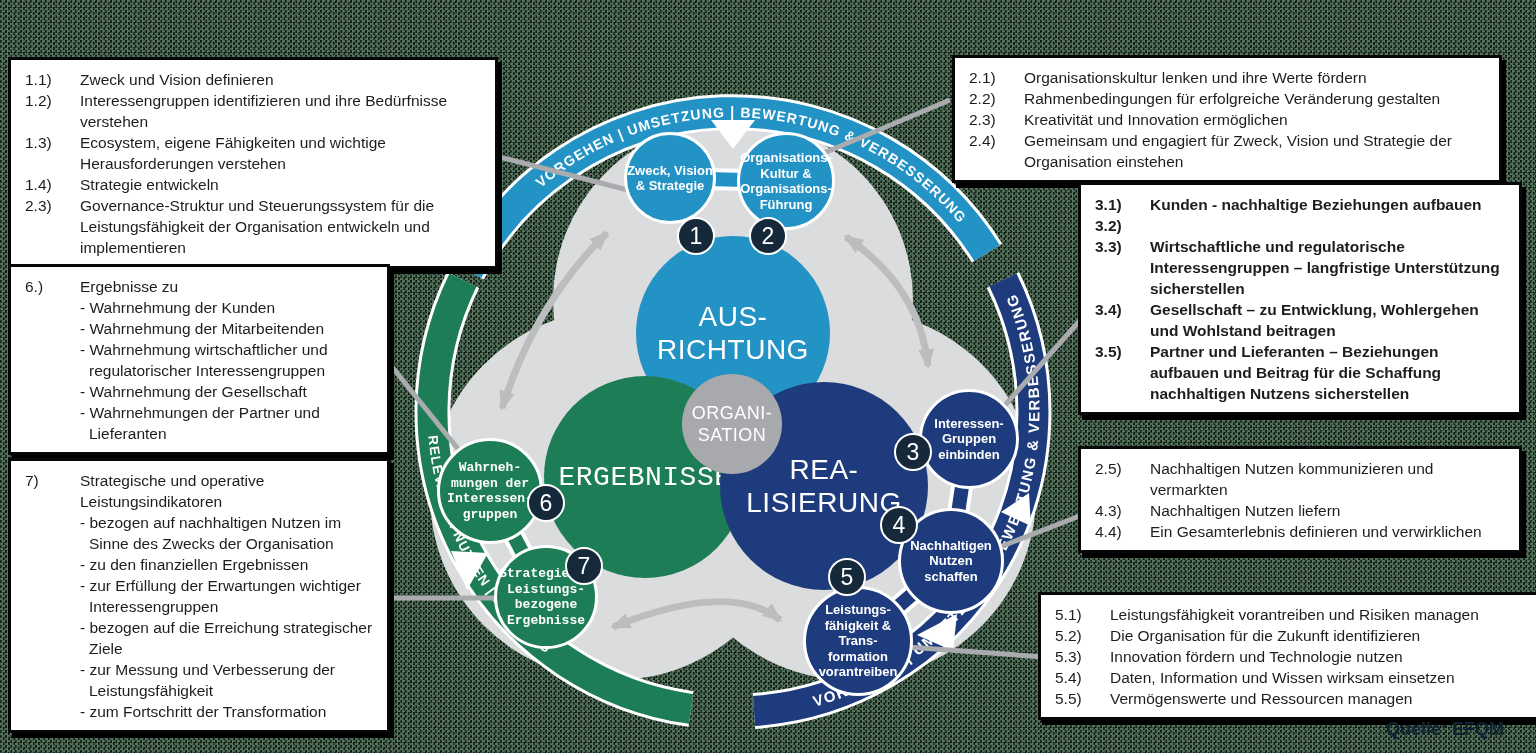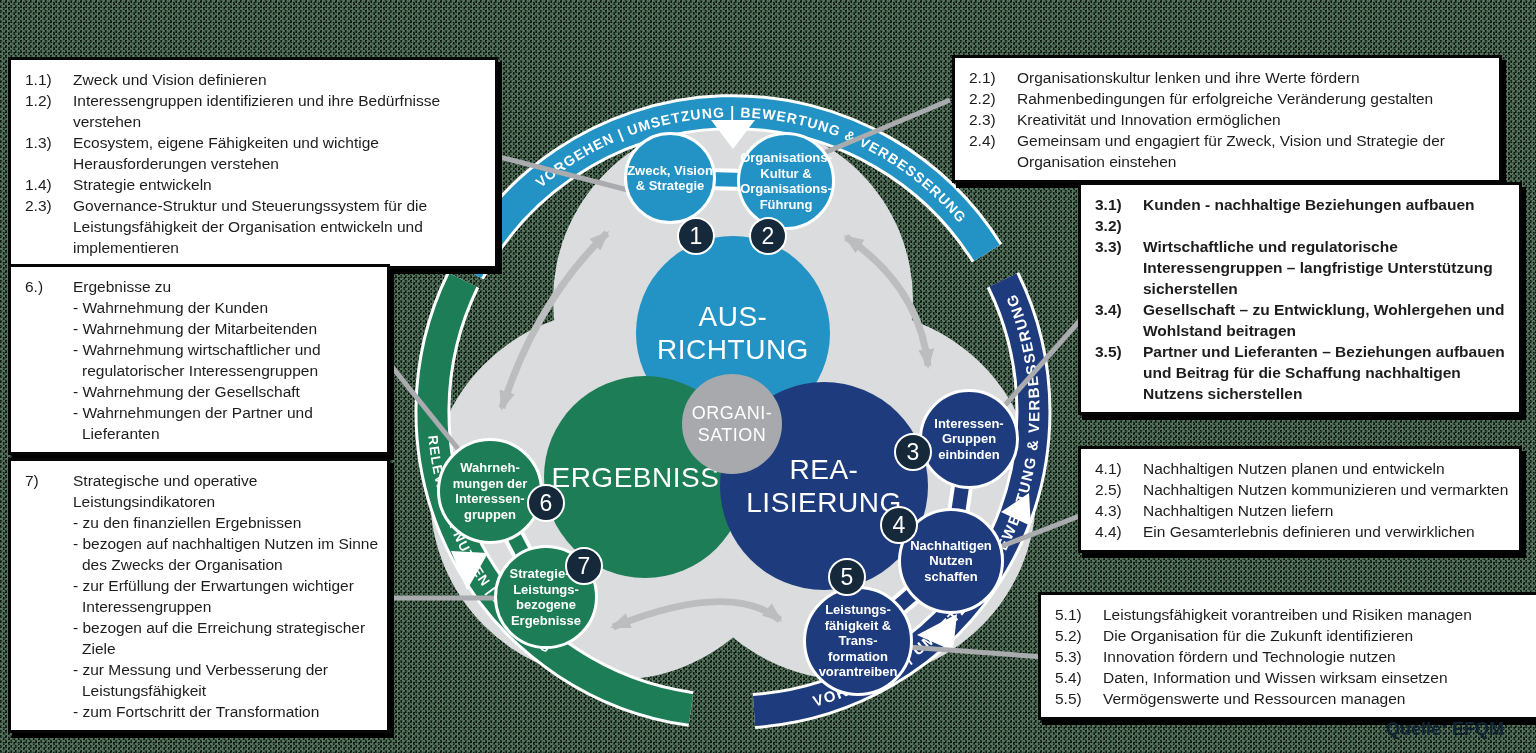--- a/index.html
+++ b/index.html
@@ -16,35 +16,35 @@
   .arct{fill:#fff;font-weight:700;}
   .arct-top{font-size:14px;letter-spacing:1.2px;}
   .arct-right{font-size:15px;letter-spacing:1.3px;}
   .arct-left{font-size:13.5px;letter-spacing:1px;}
 
   .box{
     position:absolute;background:#fff;border:3px solid #060606;
     box-shadow:4px 5px 0 #000;color:#1d1d1f;
     font-size:15.5px;line-height:21px;padding:9px 4px 8px 0;
   }
-  .row{display:flex;align-items:flex-start;}
+  .row{display:flex;align-items:flex-start;gap:7px;}
   .num{flex:0 0 48px;padding-left:14px;}
   .txt{flex:1;padding-right:4px;}
   .bul{padding-left:9px;text-indent:-9px;}
 
   .bigc{position:absolute;border-radius:50%;display:flex;align-items:center;justify-content:center;
         text-align:center;color:#fff;}
   .bigl{font-size:28px;line-height:33px;letter-spacing:0.5px;}
   .orgl{font-size:18px;line-height:22px;letter-spacing:0.5px;}
   .smc{position:absolute;border-radius:50%;box-sizing:border-box;border:3px solid #fff;
        display:flex;flex-direction:column;align-items:center;justify-content:center;
        text-align:center;color:#fff;font-weight:700;font-size:13px;line-height:15.5px;}
   .blue{background:#2392C4;}
   .navy{background:#1E3C7D;}
-  .green{background:#1D7D56;}
+  .green{background:#1D7D56;font-family:Liberation Mono, monospace;}
   .badge{
     position:absolute;width:38px;height:38px;border-radius:50%;box-sizing:border-box;
     background:#16293B;border:2.5px solid #fff;color:#fff;
     display:flex;align-items:center;justify-content:center;font-size:23px;font-weight:400;
   }
   .quelle{position:absolute;left:1386px;top:719px;font-size:18px;font-weight:700;color:#0e2333;}
 </style>
 </head>
 <body>
 
@@ -246,24 +246,20 @@
         <div class="txt">Gesellschaft – zu Entwicklung, Wohlergehen und Wohlstand beitragen</div>
       </div>
     <div class="row">
         <div class="num">3.5)</div>
         <div class="txt">Partner und Lieferanten – Beziehungen aufbauen und Beitrag für die Schaffung nachhaltigen Nutzens sicherstellen</div>
       </div>
   </div>
 
   <div class="box" style="left:1078px;top:446px;width:434px;">
     <div class="row">
-        <div class="num">4.1)</div>
-        <div class="txt">Nachhaltigen Nutzen planen und entwickeln</div>
-      </div>
-    <div class="row">
         <div class="num">2.5)</div>
         <div class="txt">Nachhaltigen Nutzen kommunizieren und vermarkten</div>
       </div>
     <div class="row">
         <div class="num">4.3)</div>
         <div class="txt">Nachhaltigen Nutzen liefern</div>
       </div>
     <div class="row">
         <div class="num">4.4)</div>
         <div class="txt">Ein Gesamterlebnis definieren und verwirklichen</div>
@@ -305,22 +301,22 @@
         <div class="bul">- Wahrnehmungen der Partner und Lieferanten</div>
       </div>
     </div>
   </div>
 
   <div class="box" style="left:8px;top:458px;width:372px;">
     <div class="row">
       <div class="num">7)</div>
       <div class="txt">
         <div>Strategische und operative Leistungsindikatoren</div>
+        <div class="bul">- bezogen auf nachhaltigen Nutzen im Sinne des Zwecks der Organisation</div>
         <div class="bul">- zu den finanziellen Ergebnissen</div>
-        <div class="bul">- bezogen auf nachhaltigen Nutzen im Sinne des Zwecks der Organisation</div>
         <div class="bul">- zur Erfüllung der Erwartungen wichtiger Interessengruppen</div>
         <div class="bul">- bezogen auf die Erreichung strategischer Ziele</div>
         <div class="bul">- zur Messung und Verbesserung der Leistungsfähigkeit</div>
         <div class="bul">- zum Fortschritt der Transformation</div>
       </div>
     </div>
   </div>
 
   <div class="quelle">Quelle: EFQM</div>
 </div>

